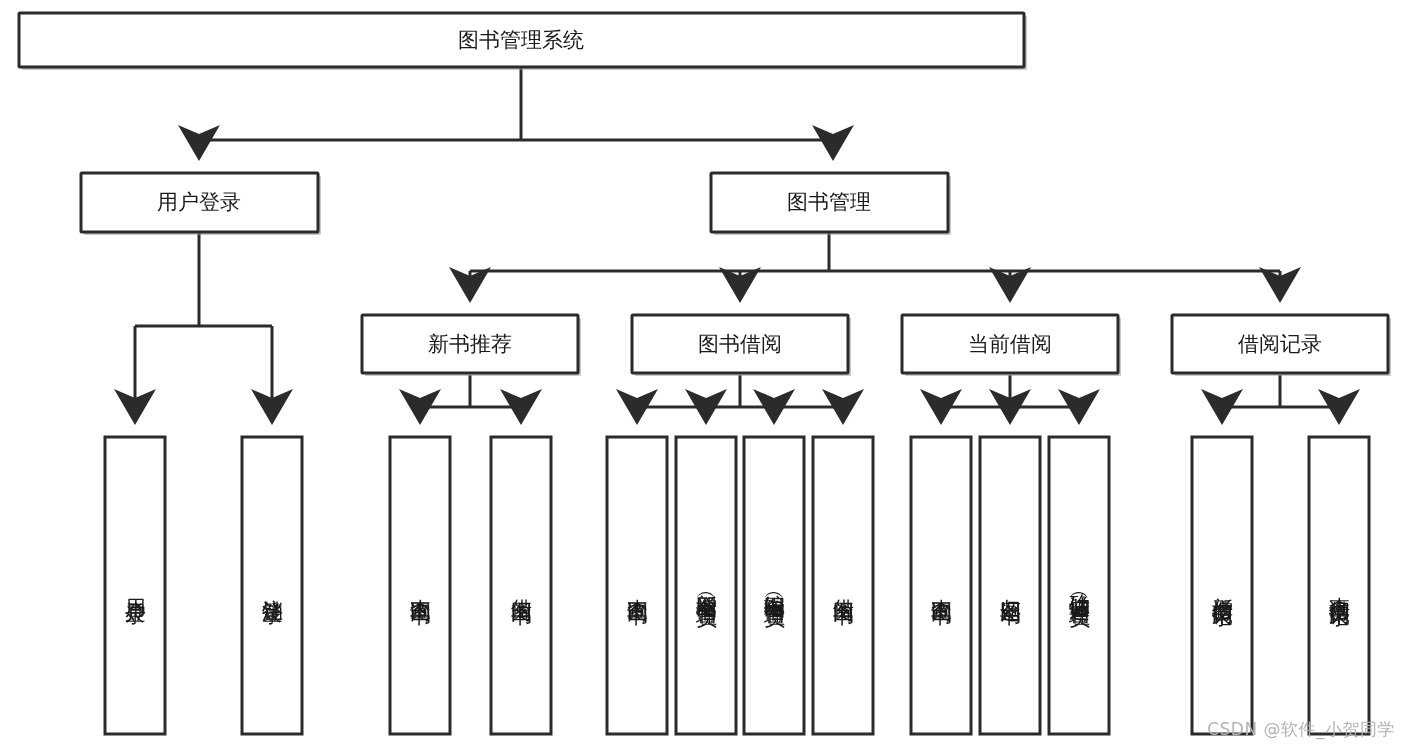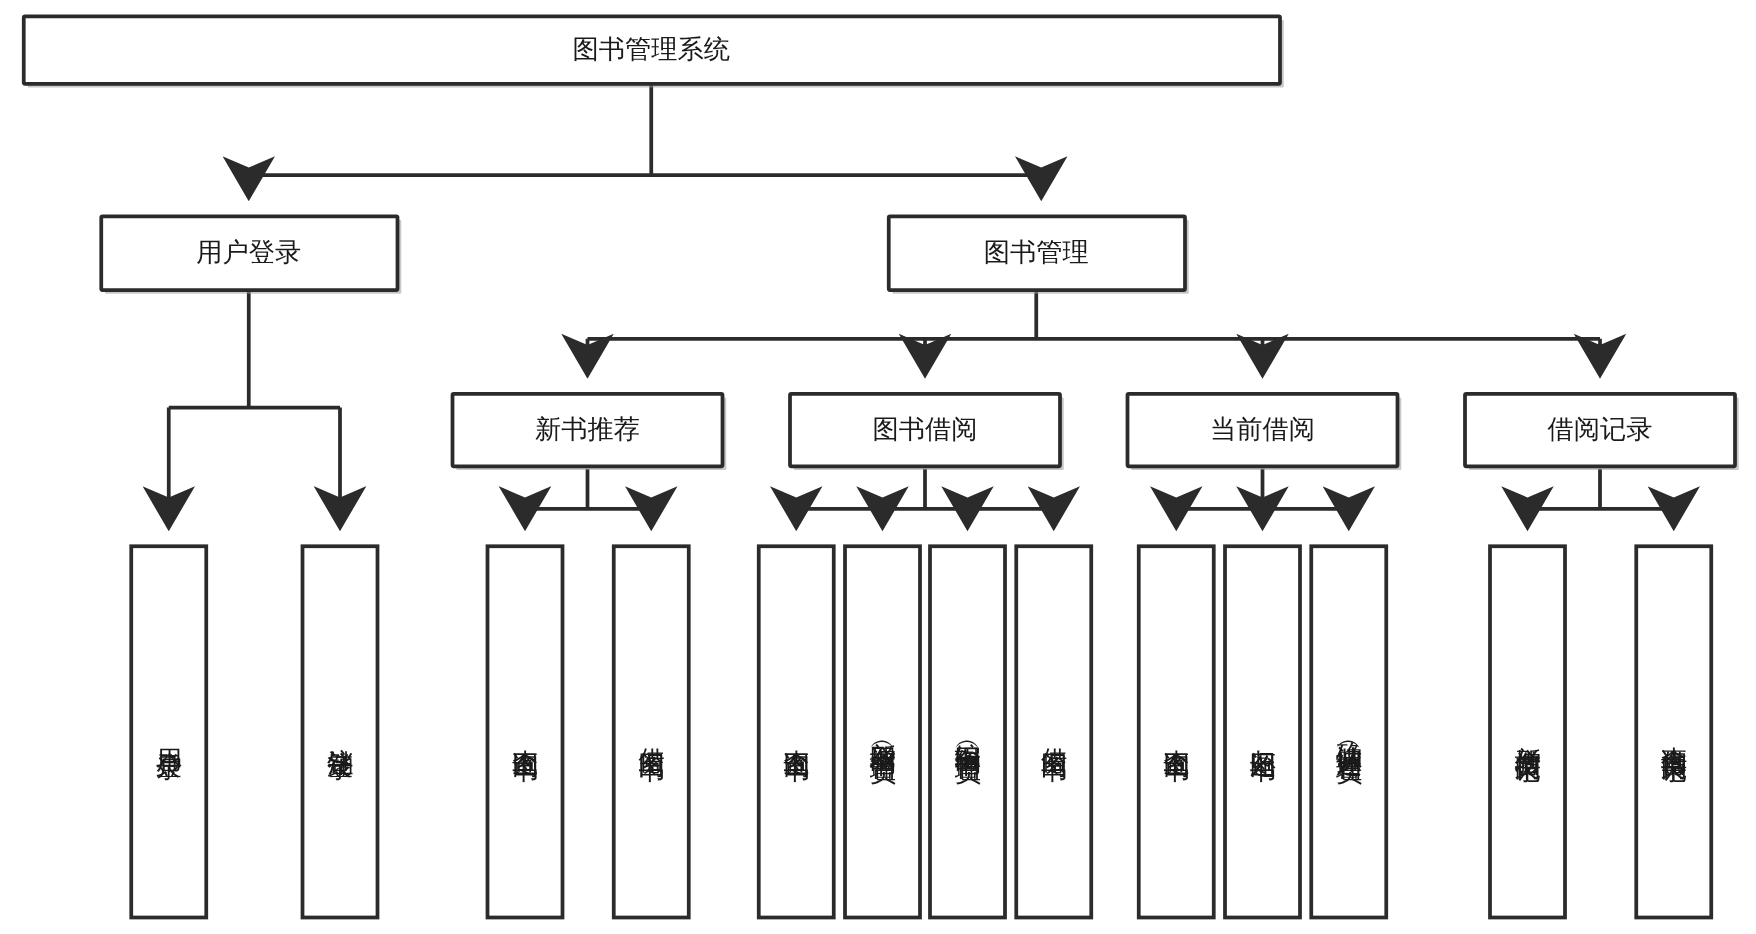--- a/index.html
+++ b/index.html
@@ -243,13 +243,14 @@
   <div class="leaf-label" style="left:744px; top:437px; width:60px; height:297px;">编辑图书（管理员）</div>
   <div class="leaf-label" style="left:813px; top:437px; width:60px; height:297px;">借阅图书</div>
 
   <div class="leaf-label" style="left:911px; top:437px; width:60px; height:297px;">查询图书</div>
   <div class="leaf-label" style="left:980px; top:437px; width:60px; height:297px;">归还图书</div>
   <div class="leaf-label" style="left:1049px; top:437px; width:60px; height:297px;">确认归还（管理员）</div>
 
   <div class="leaf-label" style="left:1192px; top:437px; width:60px; height:297px;">新增借阅记录</div>
   <div class="leaf-label" style="left:1309px; top:437px; width:60px; height:297px;">查询借阅记录</div>
 
+  <div class="watermark">CSDN @软件_小贺同学</div>
 </div>
 
 </body></html>

